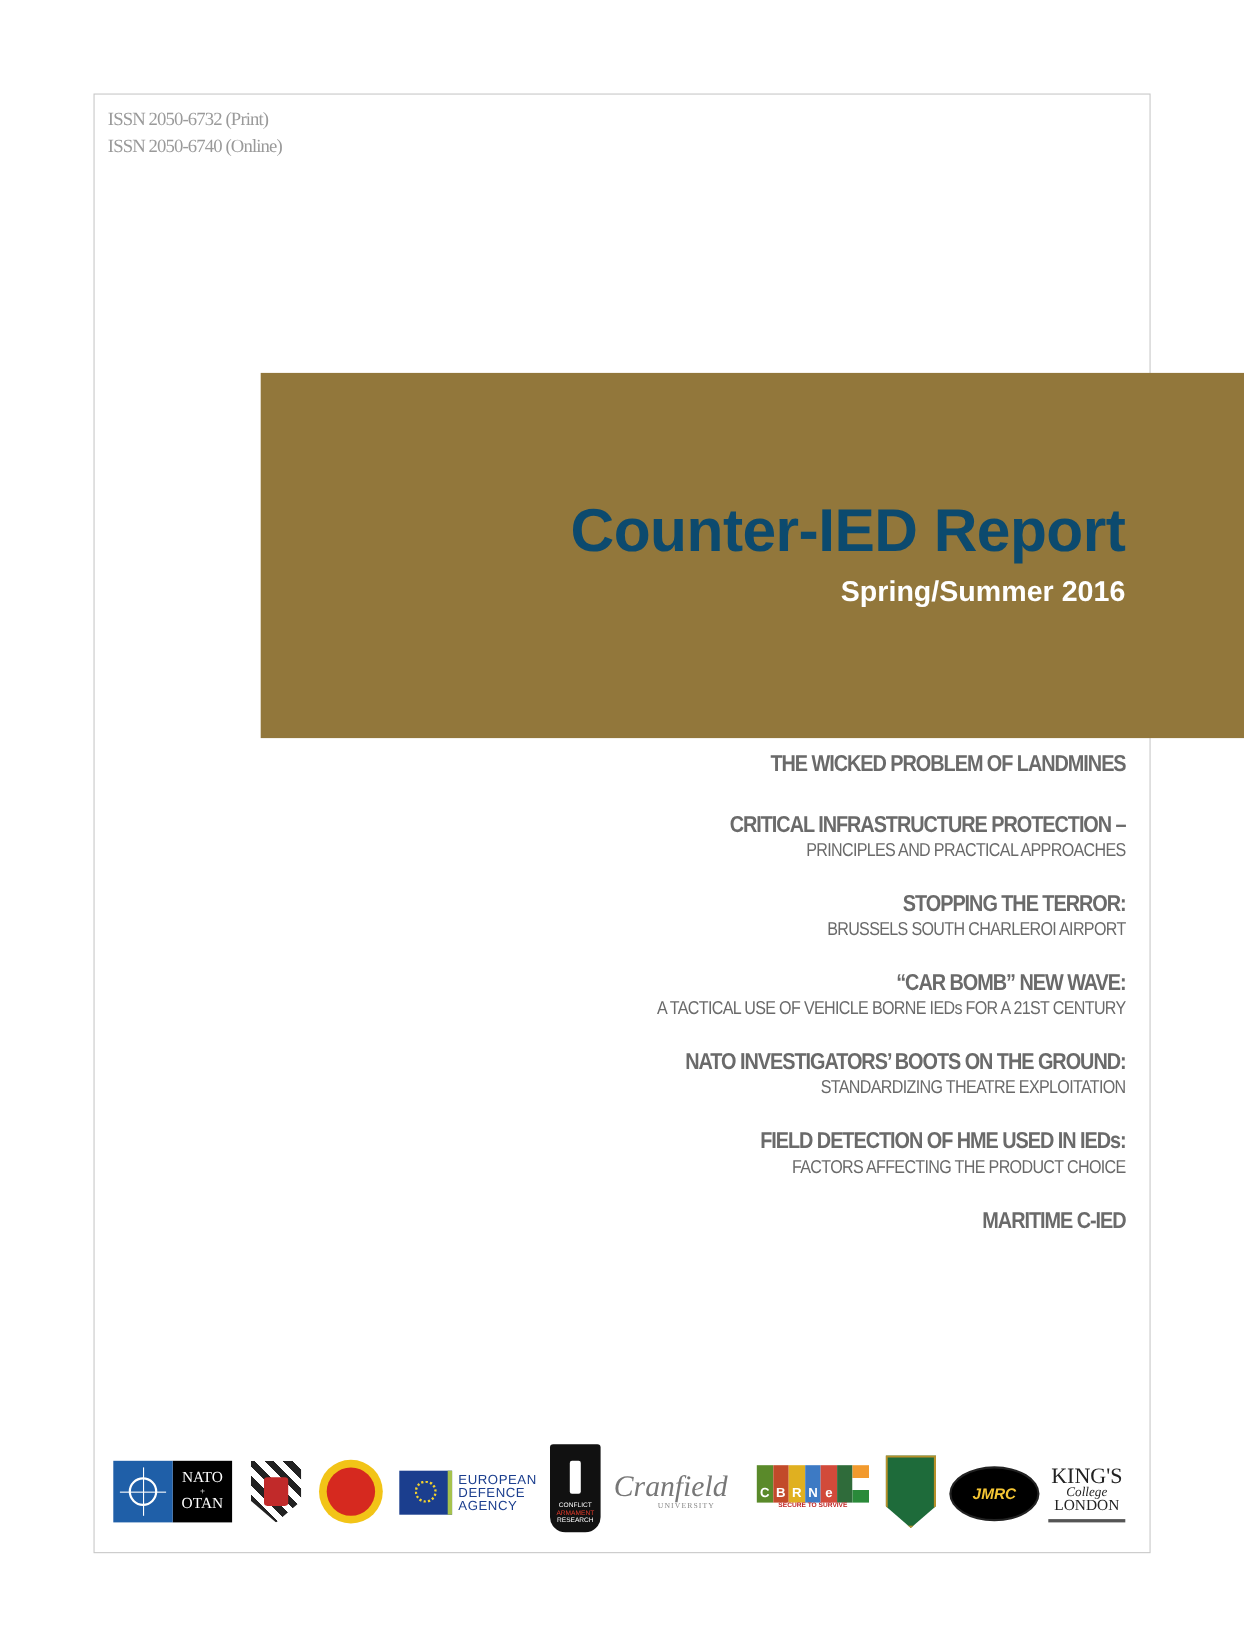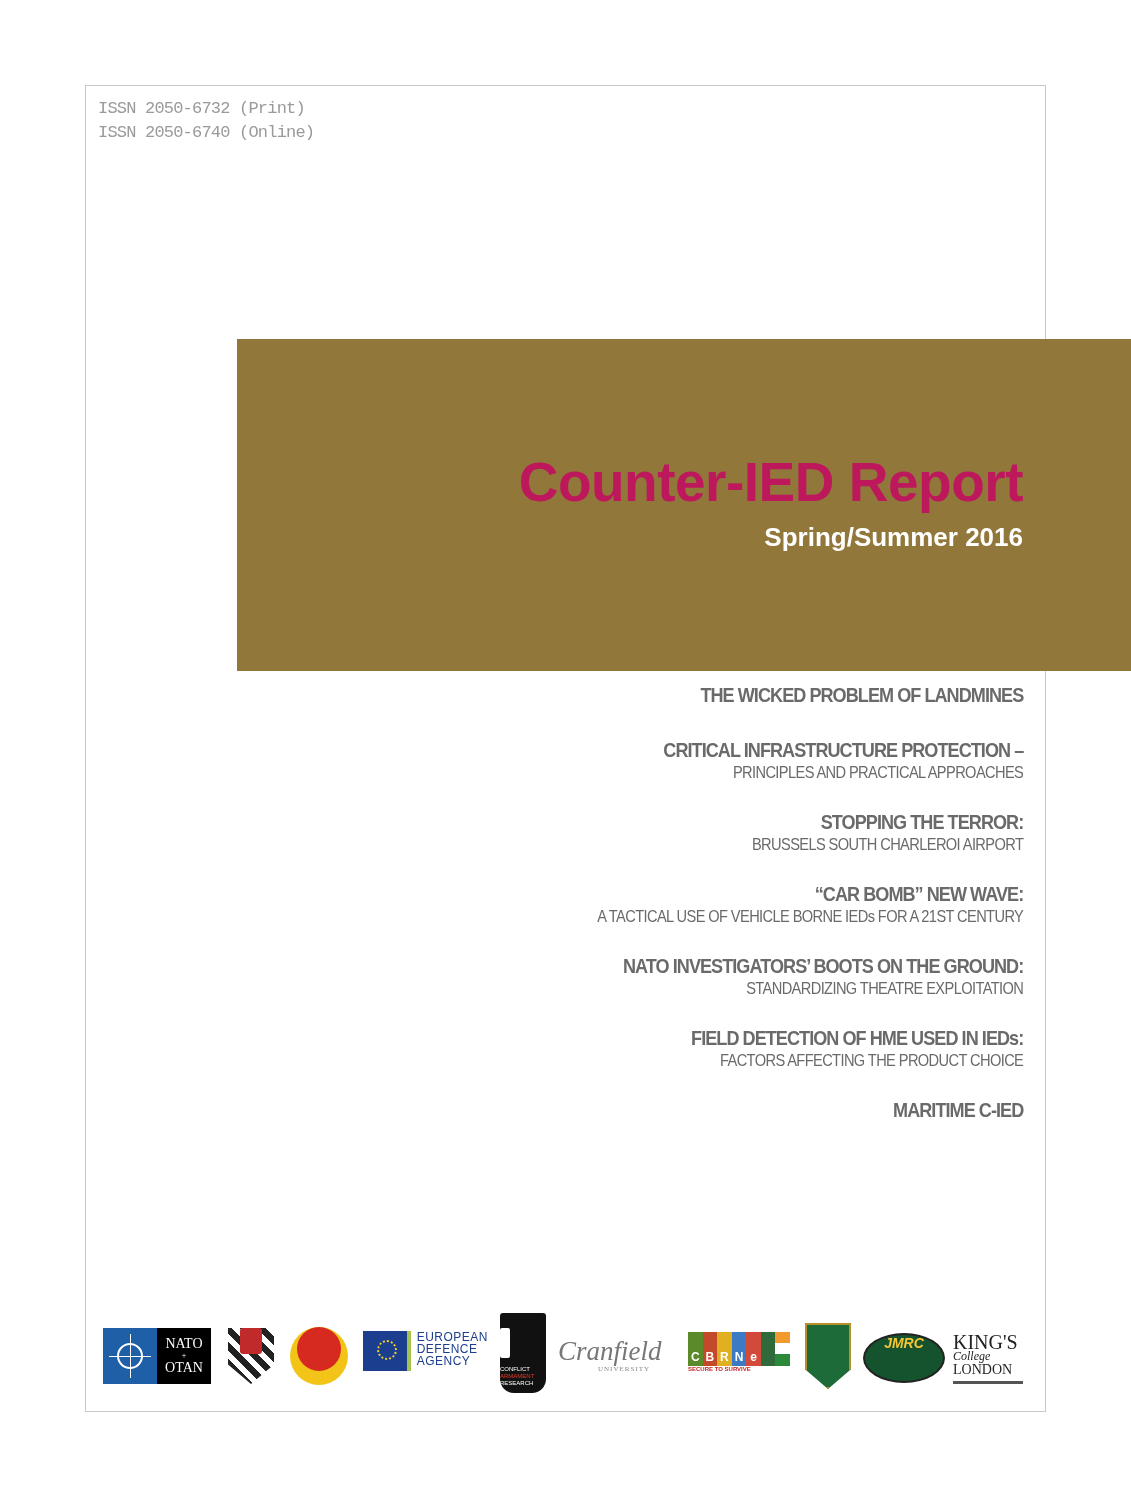--- a/index.html
+++ b/index.html
@@ -1,28 +1,28 @@
 <!DOCTYPE html>
 <html><head>
 <meta charset="utf-8">
 <style>
   html, body { margin: 0; padding: 0; background: #ffffff; }
   body { width: 1131px; height: 1497px; position: relative; overflow: hidden; font-family: "Liberation Sans", sans-serif; }
   .frame { position: absolute; left: 85px; top: 85px; width: 961px; height: 1327px; border: 1px solid #c8c8c8; box-sizing: border-box; }
-  .issn { position: absolute; left: 98px; top: 97px; color: #9a9a9a; font-size: 17px; line-height: 24px; letter-spacing: -0.8px; font-family: Liberation Mono, monospace; }
+  .issn { position: absolute; left: 98px; top: 97px; color: #9a9a9a; font-size: 17px; line-height: 24px; letter-spacing: -0.8px; font-family: Liberation Serif, serif; }
   .issn div { white-space: nowrap; }
   .band { position: absolute; left: 237px; top: 339px; width: 894px; height: 332px; background: #92773b; }
-  .title { position: absolute; right: 108px; top: 447px; color: #be185d; font-weight: bold; font-size: 55px; letter-spacing: -0.5px; white-space: nowrap; line-height: 70px; }
+  .title { position: absolute; right: 108px; top: 447px; color: #0c4a6e; font-weight: bold; font-size: 55px; letter-spacing: -0.5px; white-space: nowrap; line-height: 70px; }
   .subtitle { position: absolute; right: 108px; top: 520px; color: #ffffff; font-weight: bold; font-size: 26px; white-space: nowrap; line-height: 34px; text-align: center; }
   .toc { position: absolute; right: 108px; top: 679px; text-align: right; color: #6a6a6a; }
   .toc-item { margin-bottom: 23px; }
   .toc-title { font-size: 21px; font-weight: bold; letter-spacing: -1.1px; line-height: 32px; white-space: nowrap; transform: scaleX(0.86); transform-origin: right center; }
   .toc-sub { font-size: 17px; letter-spacing: -0.7px; line-height: 20px; white-space: nowrap; transform: scaleX(0.86); transform-origin: right center; margin-top: -3px; }
   .logos { position: absolute; left: 103px; top: 1313px; width: 922px; height: 80px; }
-  .logo { position: absolute; display: flex; align-items: flex-start; justify-content: center; }
+  .logo { position: absolute; display: flex; align-items: center; justify-content: center; }
   .nato { left: 0; top: 15px; width: 108px; height: 56px; display: flex; }
   .nato .blue { width: 54px; height: 56px; background: #1f5fa8; position: relative; }
   .nato .blue::before { content: ""; position: absolute; left: 14px; top: 15px; width: 26px; height: 26px; border: 2px solid #ffffff; border-radius: 50%; box-sizing: border-box; }
   .nato .star { position: absolute; left: 27px; top: 6px; width: 0; height: 44px; border-left: 1px solid #fff; }
   .nato .star2 { position: absolute; left: 6px; top: 28px; width: 42px; height: 0; border-top: 1px solid #fff; }
   .nato .black { width: 54px; height: 56px; background: #000; color: #fff; font-family: "Liberation Serif", serif; font-size: 14px; text-align: center; display: flex; flex-direction: column; justify-content: center; line-height: 16px; }
   .shield1 { left: 125px; top: 15px; width: 46px; height: 56px; background: repeating-linear-gradient(45deg,#222 0 6px,#fff 6px 12px); clip-path: polygon(0 0,100% 0,100% 65%,50% 100%,0 65%); }
   .shield1 .c { width: 22px; height: 26px; background: #c12a2a; border-radius: 3px; }
   .round-red { left: 187px; top: 14px; width: 58px; height: 58px; border-radius: 50%; background: #f2c417; }
   .round-red .in { width: 44px; height: 44px; border-radius: 50%; background: #d6291f; }
@@ -35,21 +35,21 @@
   .car .t { color: #fff; font-size: 6px; line-height: 7px; text-align: center; }
   .car .t.r { color: #e53a2a; }
   .cran { left: 455px; top: 22px; width: 120px; height: 40px; flex-direction: column; align-items: flex-start; }
   .cran .n { font-family: "Liberation Serif", serif; font-style: italic; font-size: 27px; color: #777; line-height: 28px; }
   .cran .u { font-family: "Liberation Serif", serif; font-size: 7px; color: #888; letter-spacing: 1px; margin-left: 40px; }
   .cbrne { left: 585px; top: 18px; width: 102px; height: 42px; flex-direction: column; }
   .cbrne .row { display: flex; width: 102px; height: 34px; }
   .cbrne .row span { flex: 1; color: #fff; font-weight: bold; font-size: 12px; display: flex; align-items: flex-end; justify-content: center; padding-bottom: 2px; }
   .cbrne .tag { font-size: 6px; color: #c02424; font-weight: bold; }
   .shield2 { left: 702px; top: 10px; width: 42px; height: 62px; background: #1e6b3a; border: 2px solid #b7902a; clip-path: polygon(0 0,100% 0,100% 70%,50% 100%,0 70%); }
-  .jmrc { left: 760px; top: 20px; width: 78px; height: 46px; border-radius: 50%; background: #14532d; border: 2px solid #222; }
+  .jmrc { left: 760px; top: 20px; width: 78px; height: 46px; border-radius: 50%; background: #000000; border: 2px solid #222; }
   .jmrc span { color: #f4c534; font-weight: bold; font-style: italic; font-size: 14px; }
   .kings { left: 850px; top: 16px; width: 70px; height: 52px; flex-direction: column; font-family: "Liberation Serif", serif; color: #222; border-bottom: 3px solid #555; }
   .kings .k1 { font-size: 20px; line-height: 16px; }
   .kings .k2 { font-size: 12px; font-style: italic; line-height: 12px; }
   .kings .k3 { font-size: 14px; line-height: 15px; }
 </style>
 </head>
 <body>
 
 <div class="frame"></div>

